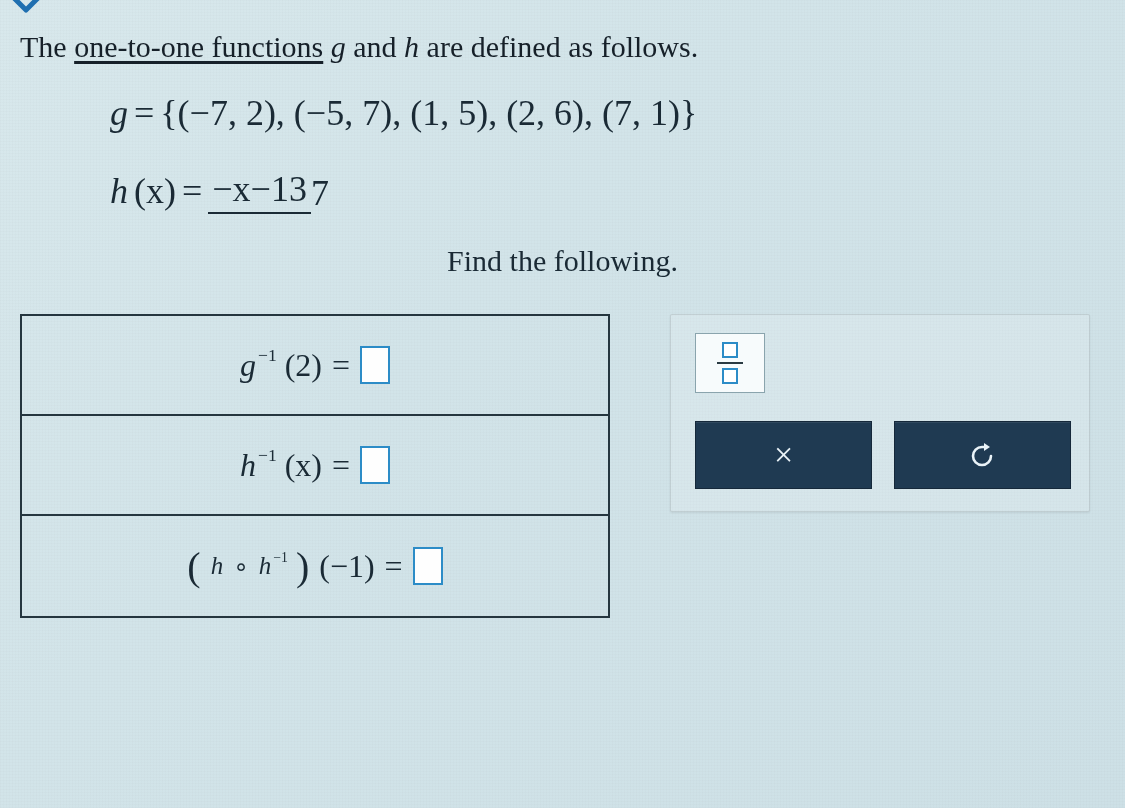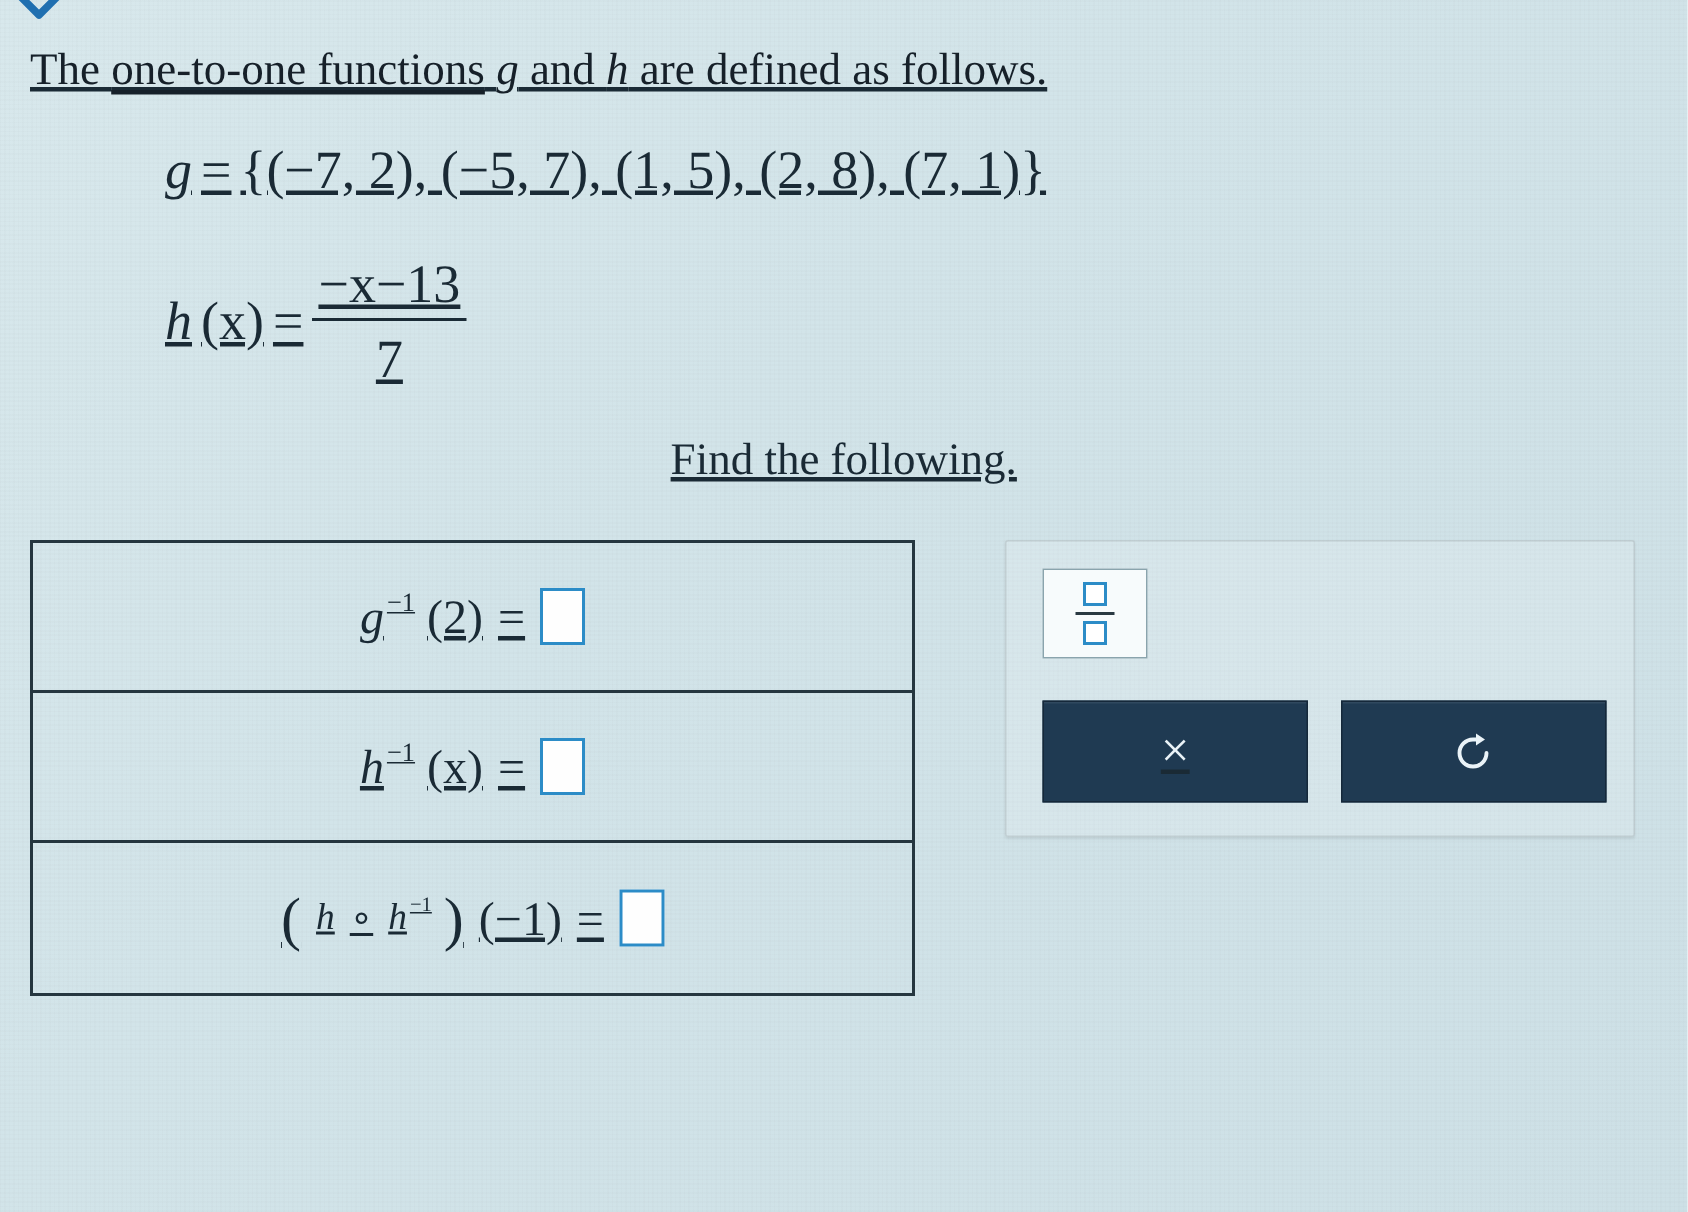--- a/index.html
+++ b/index.html
@@ -20,21 +20,20 @@
   }
   .chevron-corner {
     position: absolute;
     top: -8px; left: 6px;
     width: 40px; height: 28px;
   }
   .chevron-corner svg { width: 40px; height:28px; }
   .content {
     position: relative;
     padding: 30px 20px 20px 20px;
-    text-decoration: underline;
   }
   .prompt-line {
     font-size: 30px;
     color: #162029;
     margin-bottom: 28px;
   }
   .uline {
     text-decoration: underline;
     text-underline-offset: 4px;
   }
@@ -43,21 +42,20 @@
     margin-left: 90px;
     font-size: 36px;
     margin-bottom: 34px;
     display: flex;
     align-items: center;
     gap: 6px;
   }
   .math-block.h-def { margin-bottom: 30px; }
   .frac {
     display: inline-flex;
-    flex-direction: column;
     align-items: center;
     vertical-align: middle;
   }
   .frac .num { padding: 0 4px 2px 4px; border-bottom: 2.5px solid #1a2a35; }
   .frac .den { padding-top: 4px; }
   .find-line {
     font-size: 30px;
     margin-bottom: 36px;
     text-align: center;
   }
@@ -158,21 +156,21 @@
 
 <div class="content">
 
   <div class="prompt-line">
     <span>The </span><span class="uline">one-to-one functions</span><span> </span><span class="ital">g</span><span> and </span><span class="ital">h</span><span> are defined as follows.</span>
   </div>
 
   <div class="math-block">
     <span class="ital">g</span>
     <span>=</span>
-    <span>{(−7, 2), (−5, 7), (1, 5), (2, 8), (7, 1)}</span>
+    <span>{(−7, 2), (−5, 7), (1, 5), (2, 6), (7, 1)}</span>
   </div>
 
   <div class="math-block h-def">
     <span class="ital">h</span>
       <span>(x)</span>
     <span>=</span>
     <span class="frac">
       <span class="num">−x−13</span>
       <span class="den">7</span>
     </span>

